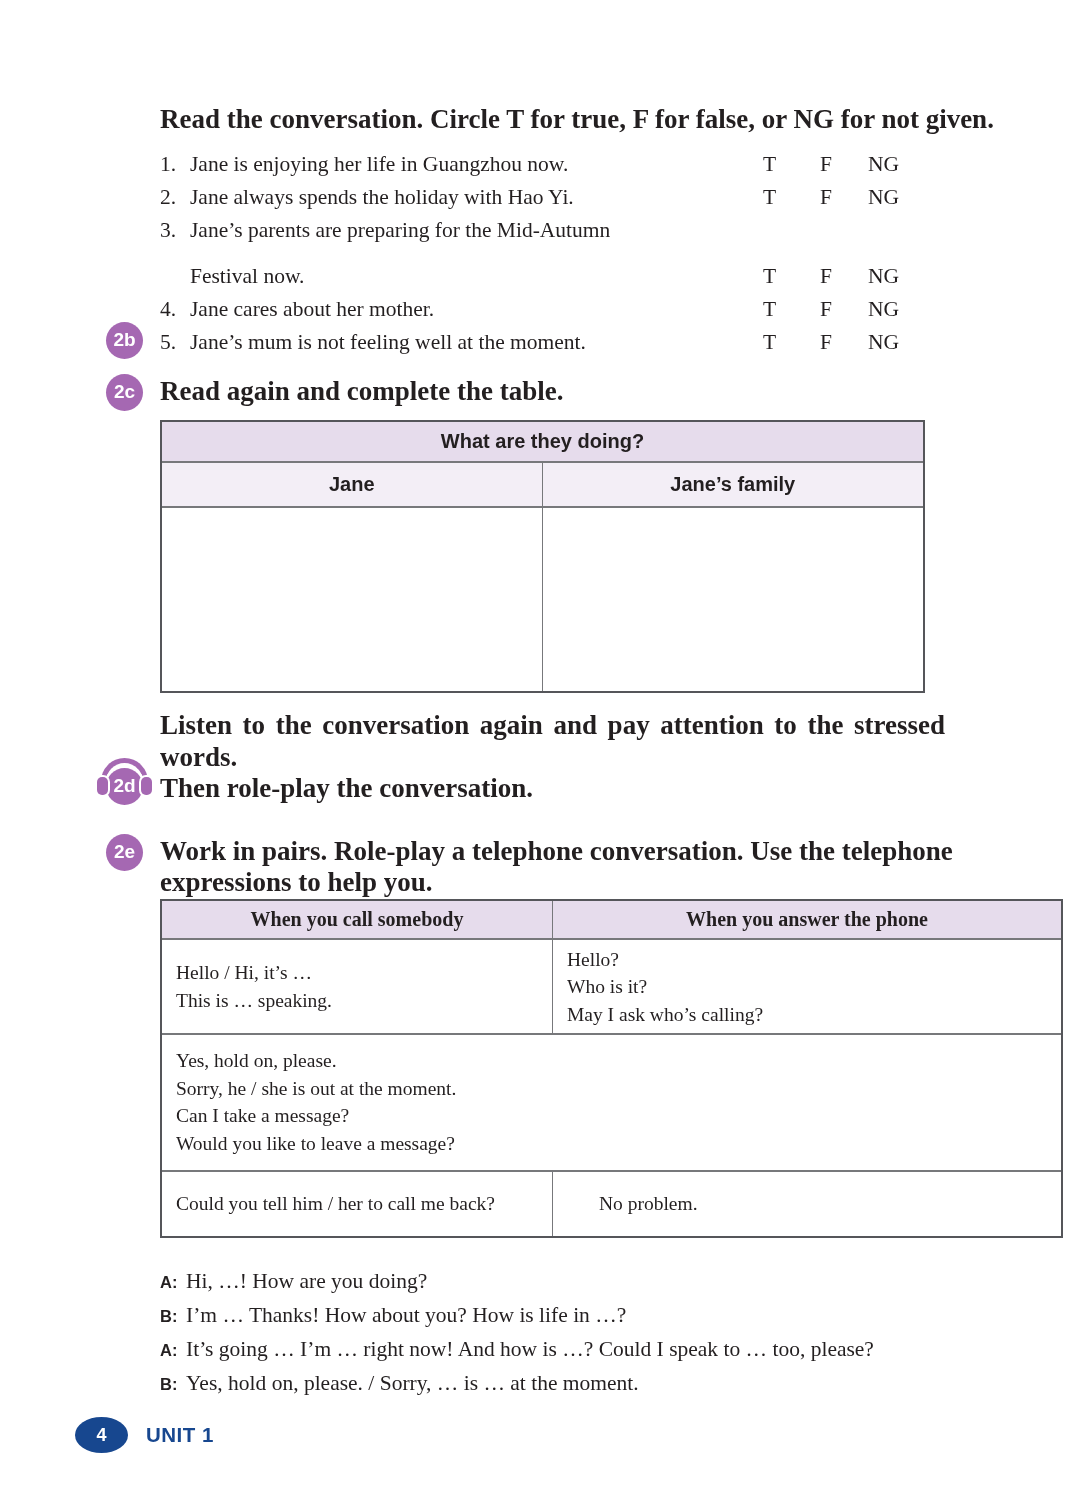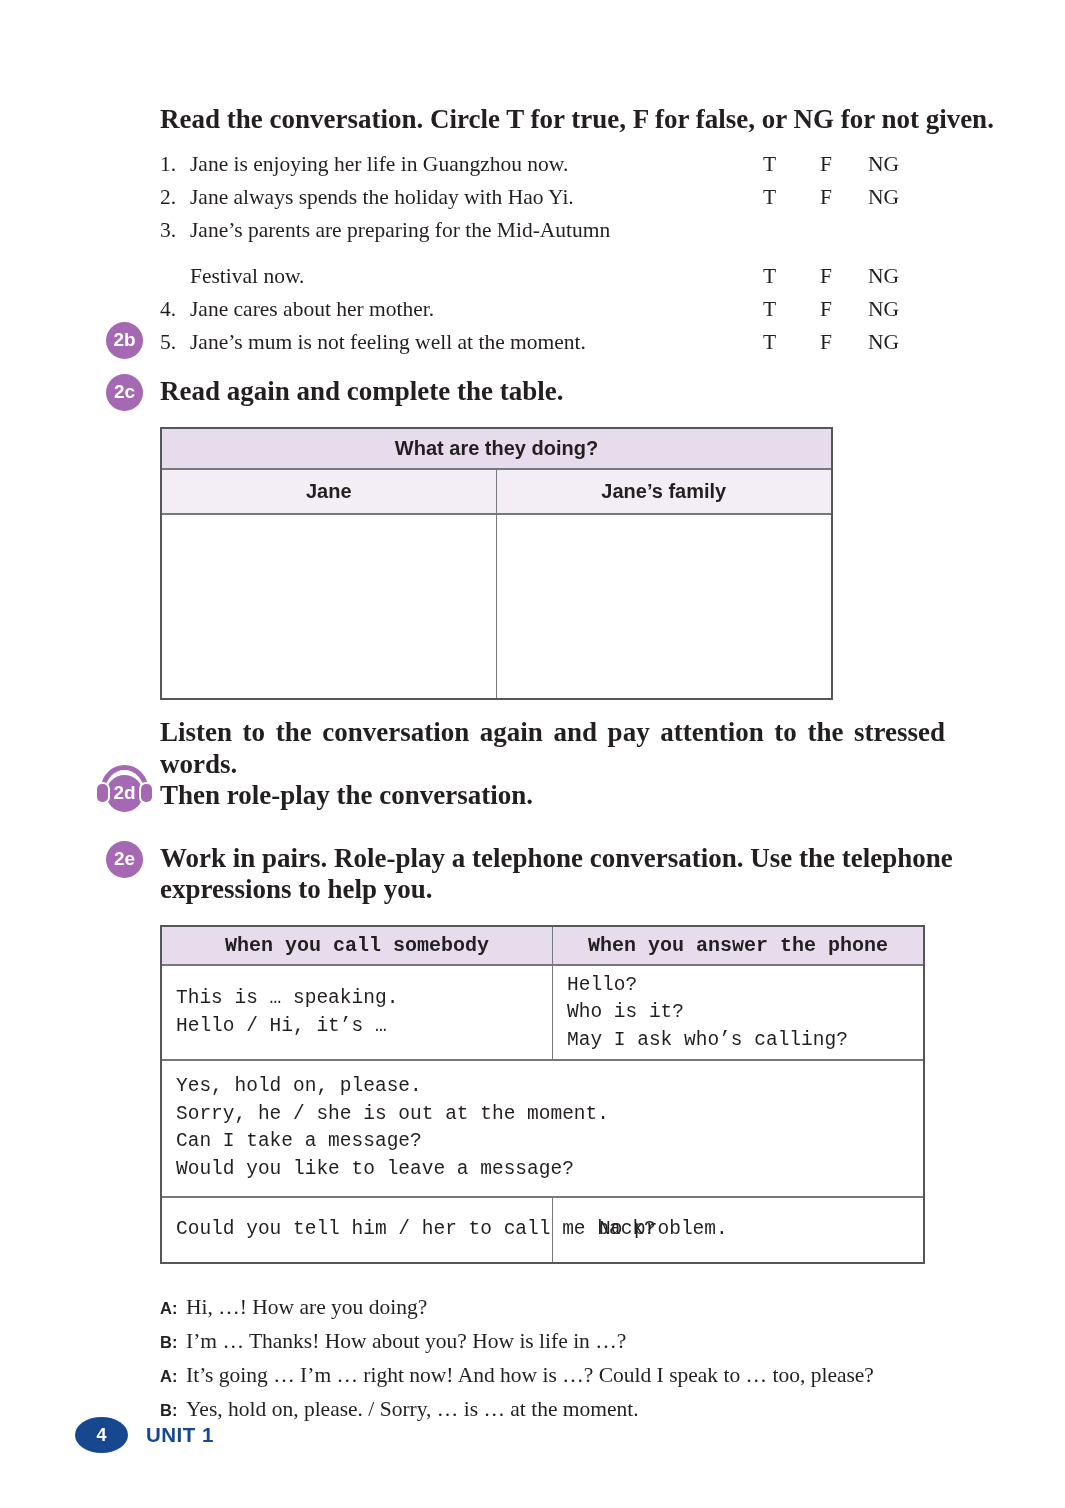--- a/index.html
+++ b/index.html
@@ -35,21 +35,21 @@
   .tf-line{line-height:33px;white-space:nowrap;}
   .tf-statement{flex:1;min-width:0;}
   .tf-num{display:inline-block;width:30px;}
   .tf-line2{padding-left:30px;margin-top:13px;}
   .tf-opt{display:block;line-height:33px;}
   .col-t{width:57px;}
   .col-f{width:48px;}
   .col-ng{width:57px;}
 
   
-  .tableC{margin-top:20px;width:673px;border:2px solid var(--bdark);background:#fff;
+  .tableC{margin-top:13px;width:765px;border:2px solid var(--bdark);background:#fff;
           font-family:"Liberation Sans", sans-serif;}
   .tc-title{height:41px;background:var(--lav1);border-bottom:2px solid var(--bmid);
             display:flex;align-items:center;justify-content:center;
             font-weight:bold;font-size:20px;}
   .tc-sub{height:45px;background:var(--lav2);border-bottom:2.5px solid var(--bmid);
           display:grid;grid-template-columns:1fr 1fr;}
   .tc-sub > div{display:flex;align-items:center;justify-content:center;font-weight:bold;font-size:20px;}
   .tc-sub > div:first-child{border-right:1.5px solid var(--bmid);}
   .tc-body{height:183px;display:grid;grid-template-columns:1fr 1fr;}
   .tc-body > div:first-child{border-right:1.5px solid var(--bmid);}
@@ -57,22 +57,22 @@
   
   .badge-wrap{position:relative;width:37px;height:37px;margin-top:8px;}
   .headband{position:absolute;width:47px;height:27px;left:-5px;top:-10px;
             border:5px solid var(--purple);border-bottom:none;border-radius:24px 24px 0 0;z-index:1;}
   .earcup{position:absolute;width:11px;height:18px;border-radius:5px;background:var(--purple);
           top:9px;z-index:3;box-shadow:0 0 0 2px #fff;}
   .earcup.l{left:-9px;}
   .earcup.r{right:-9px;}
 
   
-  .tableE{margin-top:19px;width:765px;border:2px solid var(--bdark);
-          font-family:Liberation Mono, monospace;font-size:19.5px;}
+  .tableE{width:903px;border:2px solid var(--bdark);
+          font-family:Liberation Serif, serif;font-size:19.5px;}
   .te-header{height:37px;background:var(--lav1);display:grid;grid-template-columns:391px 1fr;}
   .te-header > div{display:flex;align-items:center;justify-content:center;font-weight:bold;font-size:20px;}
   .te-header > div:first-child{border-right:1.5px solid var(--bmid);}
   .te-row{display:grid;grid-template-columns:391px 1fr;border-top:2px solid var(--bmid);}
   .te-row.r1{height:95px;}
   .te-row.r2{height:137px;}
   .te-row.r3{height:66px;gap:32px;}
   .te-cell{padding:6px 14px;display:flex;flex-direction:column;justify-content:center;}
   .te-cell.lft{border-right:1.5px solid var(--bmid);}
   .te-line{line-height:27.5px;white-space:nowrap;}
@@ -214,22 +214,22 @@
       </div>
 
       <div class="tableE">
         <div class="te-header">
           <div>When you call somebody</div>
           <div>When you answer the phone</div>
         </div>
 
         <div class="te-row r1">
           <div class="te-cell lft">
+            <div class="te-line">Hello / Hi, it’s …</div>
             <div class="te-line">This is … speaking.</div>
-            <div class="te-line">Hello / Hi, it’s …</div>
           </div>
           <div class="te-cell">
             <div class="te-line">Hello?</div>
             <div class="te-line">Who is it?</div>
             <div class="te-line">May I ask who’s calling?</div>
           </div>
         </div>
 
         <div class="te-row r2">
           <div class="te-cell">

